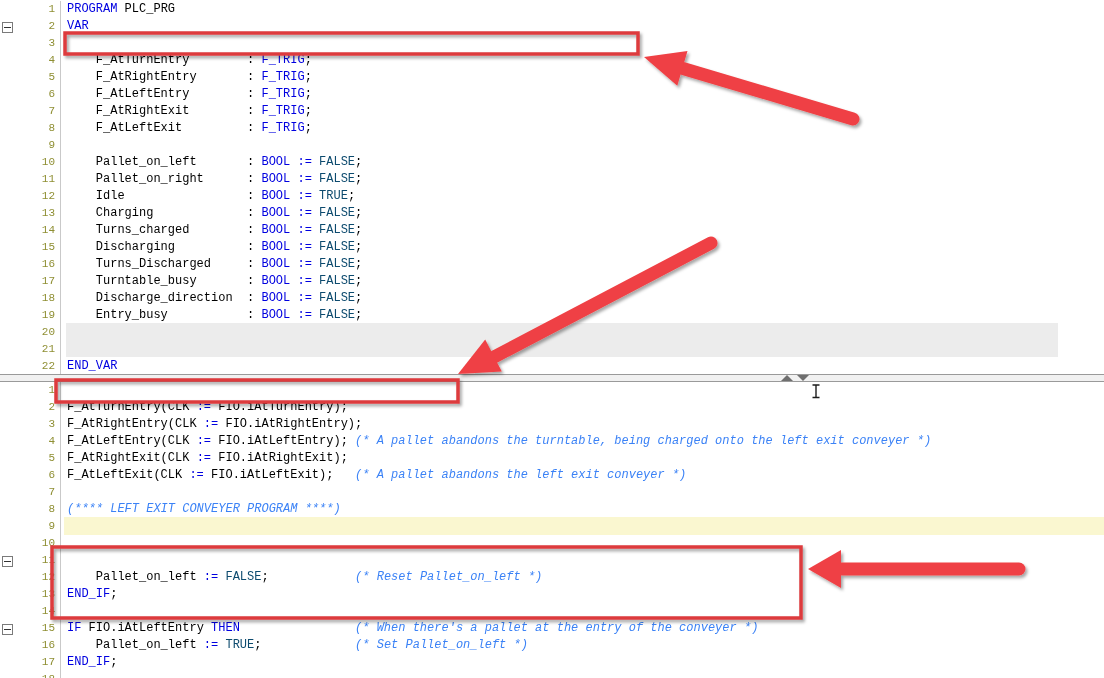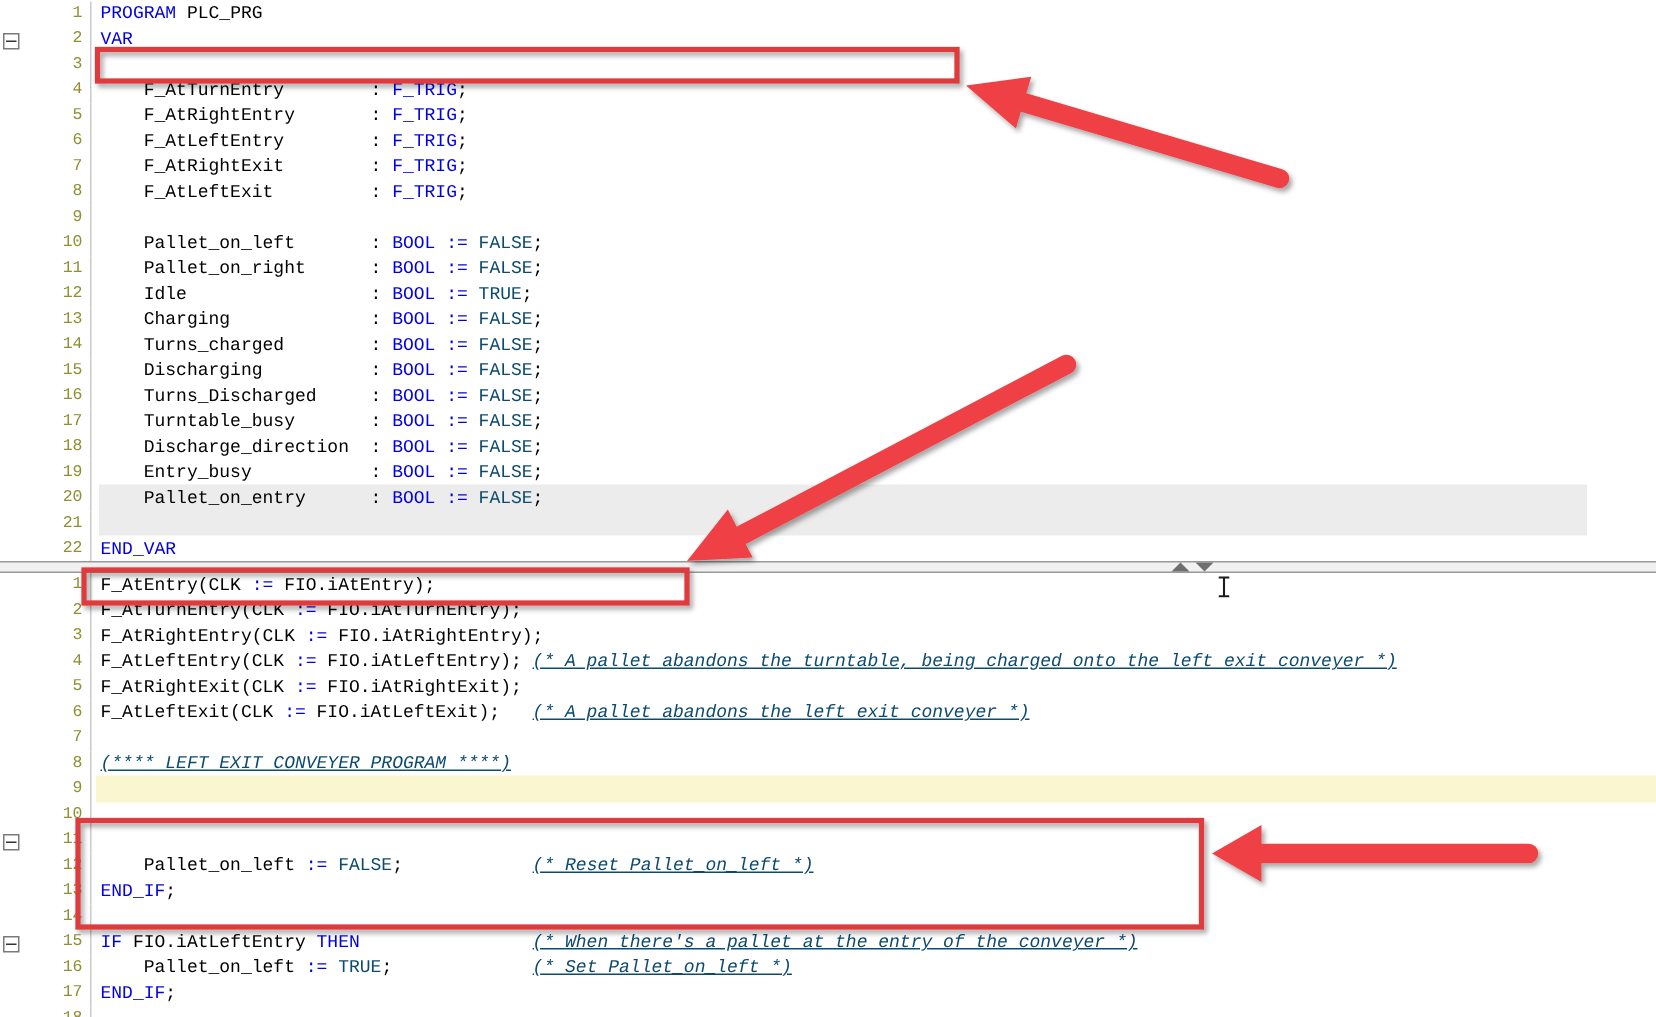--- a/index.html
+++ b/index.html
@@ -10,21 +10,21 @@
   #pane-bottom{top:382px;height:296px;}
   .row{position:relative;height:17px;line-height:17px;display:flex;white-space:pre;
        font-size:12px;color:#000;}
   .gutter{flex:0 0 61px;width:61px;height:17px;position:relative;border-right:1px solid #c9c9c9;box-sizing:border-box;}
   .lnum{position:absolute;right:5px;top:0;height:17px;line-height:17px;font-size:11px;color:#8f8f33;}
   .fold{position:absolute;left:2px;top:4px;width:9px;height:9px;border:1px solid #7a7a7a;background:#fff;box-sizing:content-box;}
   .fold::after{content:"";position:absolute;left:1px;right:1px;top:4px;height:1px;background:#333;}
   .codetext{padding-left:6px;height:17px;line-height:17px;}
   .kw{color:#0000e0;}
   .lit{color:#0c4a6e;}
-  .cmt{color:#0c4a6e;font-style:italic;text-decoration:underline;}
+  .cmt{color:#3b82f6;font-style:italic;}
   .txt{color:#000;}
   .band{position:absolute;z-index:0;}
   #sel-band{left:66px;top:323px;width:992px;height:34px;background:#ececec;}
   #yellow-band{left:64px;top:135px;width:1040px;height:18px;background:#faf7d0;}
   #splitter{position:absolute;left:0;top:374px;width:1104px;height:8px;background:#f1f1f1;
             border-top:1px solid #9a9a9a;border-bottom:1px solid #9a9a9a;box-sizing:border-box;}
   .tri{position:absolute;width:0;height:0;top:0;}
   #tri-up{left:781px;border-left:6px solid transparent;border-right:6px solid transparent;border-bottom:6px solid #6f6f6f;}
   #tri-down{left:797px;border-left:6px solid transparent;border-right:6px solid transparent;border-top:6px solid #6f6f6f;}
   #overlay{position:absolute;left:0;top:0;width:1104px;height:678px;z-index:20;pointer-events:none;}
@@ -48,33 +48,33 @@
       <div class="row"><span class="gutter"><span class="lnum">10</span></span><span class="codetext"><span class="txt">    Pallet_on_left       : </span><span class="kw">BOOL</span><span class="txt"> </span><span class="kw">:=</span><span class="txt"> </span><span class="lit">FALSE</span><span class="txt">;</span></span></div>
       <div class="row"><span class="gutter"><span class="lnum">11</span></span><span class="codetext"><span class="txt">    Pallet_on_right      : </span><span class="kw">BOOL</span><span class="txt"> </span><span class="kw">:=</span><span class="txt"> </span><span class="lit">FALSE</span><span class="txt">;</span></span></div>
       <div class="row"><span class="gutter"><span class="lnum">12</span></span><span class="codetext"><span class="txt">    Idle                 : </span><span class="kw">BOOL</span><span class="txt"> </span><span class="kw">:=</span><span class="txt"> </span><span class="lit">TRUE</span><span class="txt">;</span></span></div>
       <div class="row"><span class="gutter"><span class="lnum">13</span></span><span class="codetext"><span class="txt">    Charging             : </span><span class="kw">BOOL</span><span class="txt"> </span><span class="kw">:=</span><span class="txt"> </span><span class="lit">FALSE</span><span class="txt">;</span></span></div>
       <div class="row"><span class="gutter"><span class="lnum">14</span></span><span class="codetext"><span class="txt">    Turns_charged        : </span><span class="kw">BOOL</span><span class="txt"> </span><span class="kw">:=</span><span class="txt"> </span><span class="lit">FALSE</span><span class="txt">;</span></span></div>
       <div class="row"><span class="gutter"><span class="lnum">15</span></span><span class="codetext"><span class="txt">    Discharging          : </span><span class="kw">BOOL</span><span class="txt"> </span><span class="kw">:=</span><span class="txt"> </span><span class="lit">FALSE</span><span class="txt">;</span></span></div>
       <div class="row"><span class="gutter"><span class="lnum">16</span></span><span class="codetext"><span class="txt">    Turns_Discharged     : </span><span class="kw">BOOL</span><span class="txt"> </span><span class="kw">:=</span><span class="txt"> </span><span class="lit">FALSE</span><span class="txt">;</span></span></div>
       <div class="row"><span class="gutter"><span class="lnum">17</span></span><span class="codetext"><span class="txt">    Turntable_busy       : </span><span class="kw">BOOL</span><span class="txt"> </span><span class="kw">:=</span><span class="txt"> </span><span class="lit">FALSE</span><span class="txt">;</span></span></div>
       <div class="row"><span class="gutter"><span class="lnum">18</span></span><span class="codetext"><span class="txt">    Discharge_direction  : </span><span class="kw">BOOL</span><span class="txt"> </span><span class="kw">:=</span><span class="txt"> </span><span class="lit">FALSE</span><span class="txt">;</span></span></div>
       <div class="row"><span class="gutter"><span class="lnum">19</span></span><span class="codetext"><span class="txt">    Entry_busy           : </span><span class="kw">BOOL</span><span class="txt"> </span><span class="kw">:=</span><span class="txt"> </span><span class="lit">FALSE</span><span class="txt">;</span></span></div>
-      <div class="row"><span class="gutter"><span class="lnum">20</span></span><span class="codetext"><span class="txt">    Pallet_on_entry      : </span><span class="kw">BOOL</span><span class="txt"> </span><span class="kw">:=</span><span class="txt"> </span><span class="lit">FALSE</span><span class="txt">;</span></span></div>
+      <div class="row"><span class="gutter"><span class="lnum">20</span></span></div>
       <div class="row"><span class="gutter"><span class="lnum">21</span></span></div>
       <div class="row"><span class="gutter"><span class="lnum">22</span></span><span class="codetext"><span class="kw">END_VAR</span></span></div>
     </div>
 
   <div id="splitter">
     <span id="tri-up" class="tri"></span>
     <span id="tri-down" class="tri"></span>
   </div>
 
   <div id="pane-bottom" class="pane">
     <div id="yellow-band" class="band"></div>
-  <div class="row"><span class="gutter"><span class="lnum">1</span></span><span class="codetext"><span class="txt">F_AtEntry(CLK </span><span class="kw">:=</span><span class="txt"> FIO.iAtEntry);</span></span></div>
+  <div class="row"><span class="gutter"><span class="lnum">1</span></span></div>
       <div class="row"><span class="gutter"><span class="lnum">2</span></span><span class="codetext"><span class="txt">F_AtTurnEntry(CLK </span><span class="kw">:=</span><span class="txt"> FIO.iAtTurnEntry);</span></span></div>
       <div class="row"><span class="gutter"><span class="lnum">3</span></span><span class="codetext"><span class="txt">F_AtRightEntry(CLK </span><span class="kw">:=</span><span class="txt"> FIO.iAtRightEntry);</span></span></div>
       <div class="row"><span class="gutter"><span class="lnum">4</span></span><span class="codetext"><span class="txt">F_AtLeftEntry(CLK </span><span class="kw">:=</span><span class="txt"> FIO.iAtLeftEntry); </span><span class="cmt">(* A pallet abandons the turntable, being charged onto the left exit conveyer *)</span></span></div>
       <div class="row"><span class="gutter"><span class="lnum">5</span></span><span class="codetext"><span class="txt">F_AtRightExit(CLK </span><span class="kw">:=</span><span class="txt"> FIO.iAtRightExit);</span></span></div>
       <div class="row"><span class="gutter"><span class="lnum">6</span></span><span class="codetext"><span class="txt">F_AtLeftExit(CLK </span><span class="kw">:=</span><span class="txt"> FIO.iAtLeftExit);   </span><span class="cmt">(* A pallet abandons the left exit conveyer *)</span></span></div>
       <div class="row"><span class="gutter"><span class="lnum">7</span></span><span class="codetext"></span></div>
       <div class="row"><span class="gutter"><span class="lnum">8</span></span><span class="codetext"><span class="cmt">(**** LEFT EXIT CONVEYER PROGRAM ****)</span></span></div>
       <div class="row"><span class="gutter"><span class="lnum">9</span></span></div>
       <div class="row"><span class="gutter"><span class="lnum">10</span></span><span class="codetext"></span></div>
       <div class="row"><span class="gutter"><span class="fold"></span><span class="lnum">11</span></span></div>

